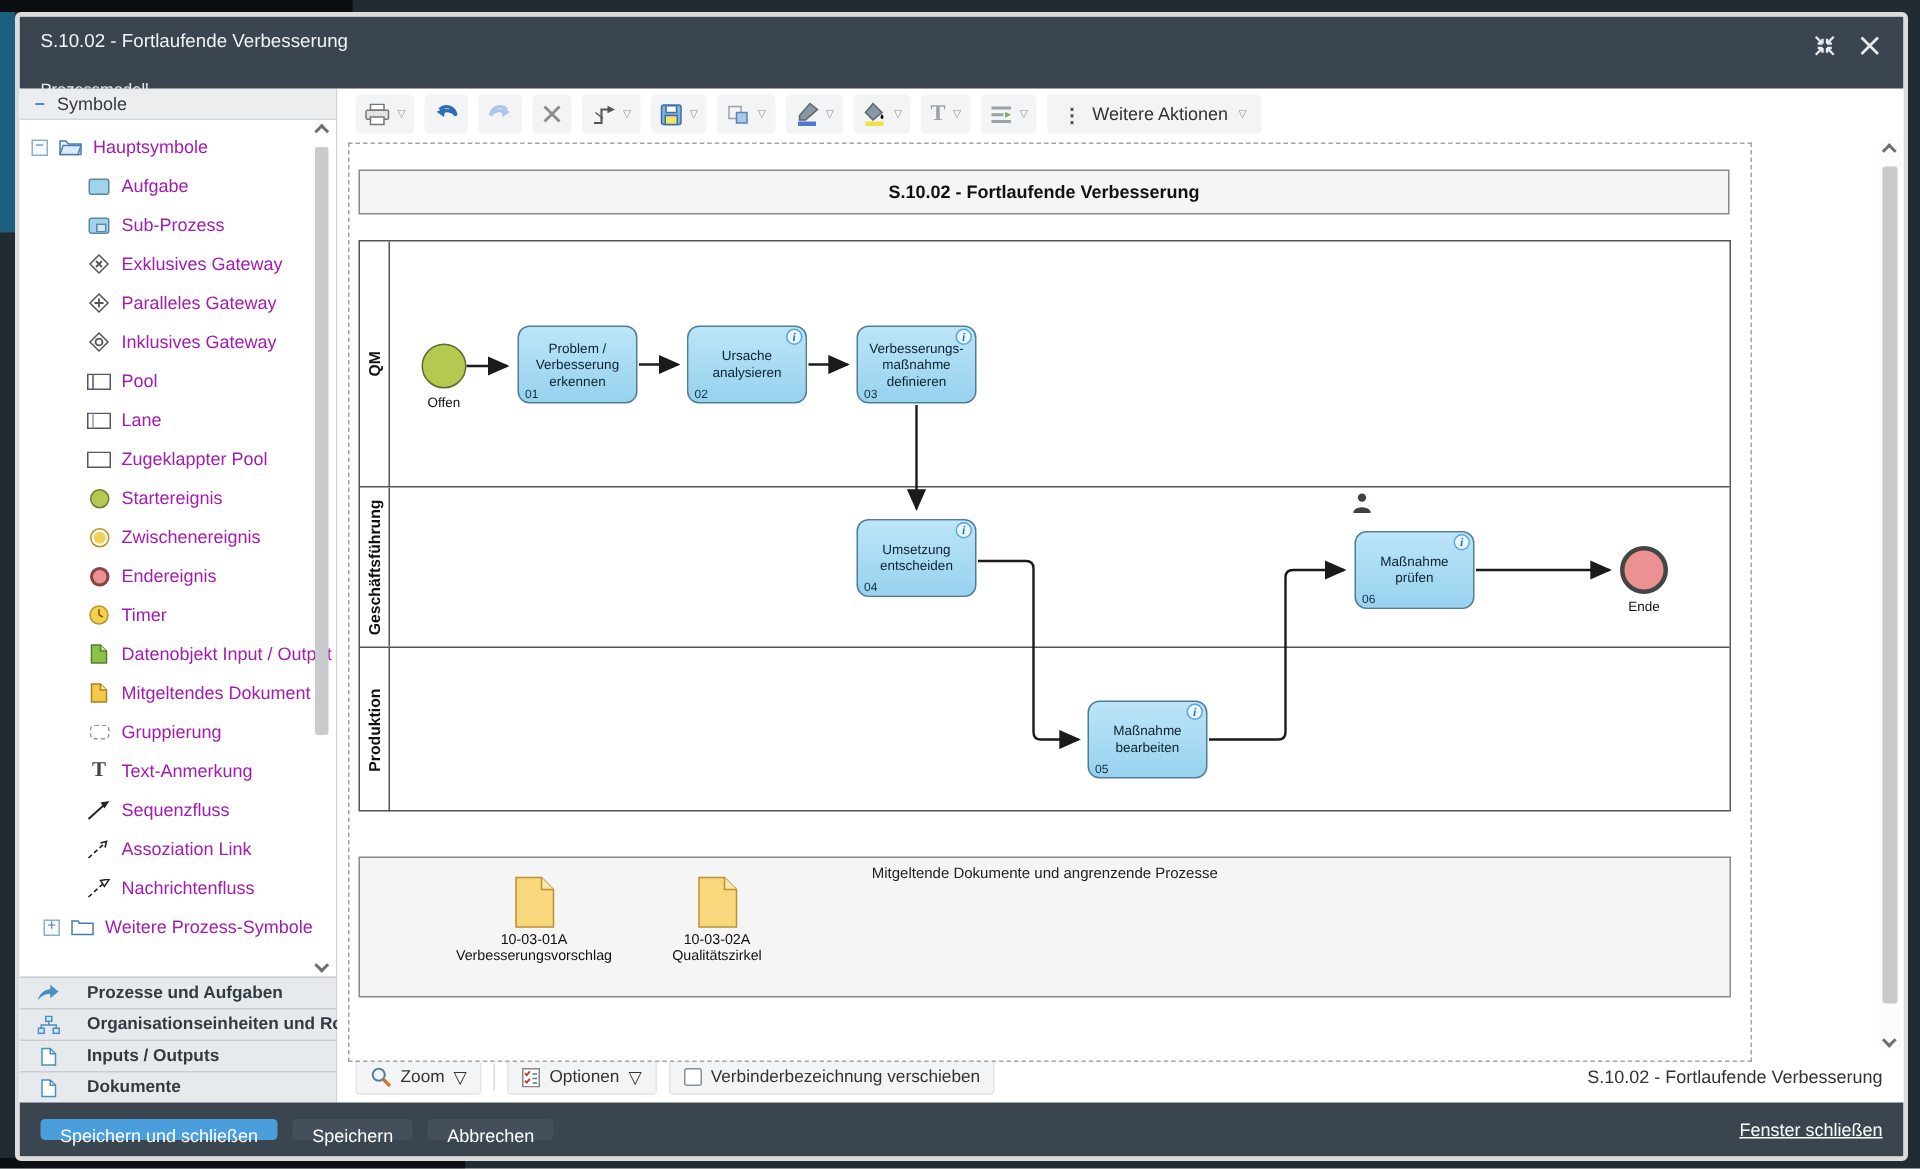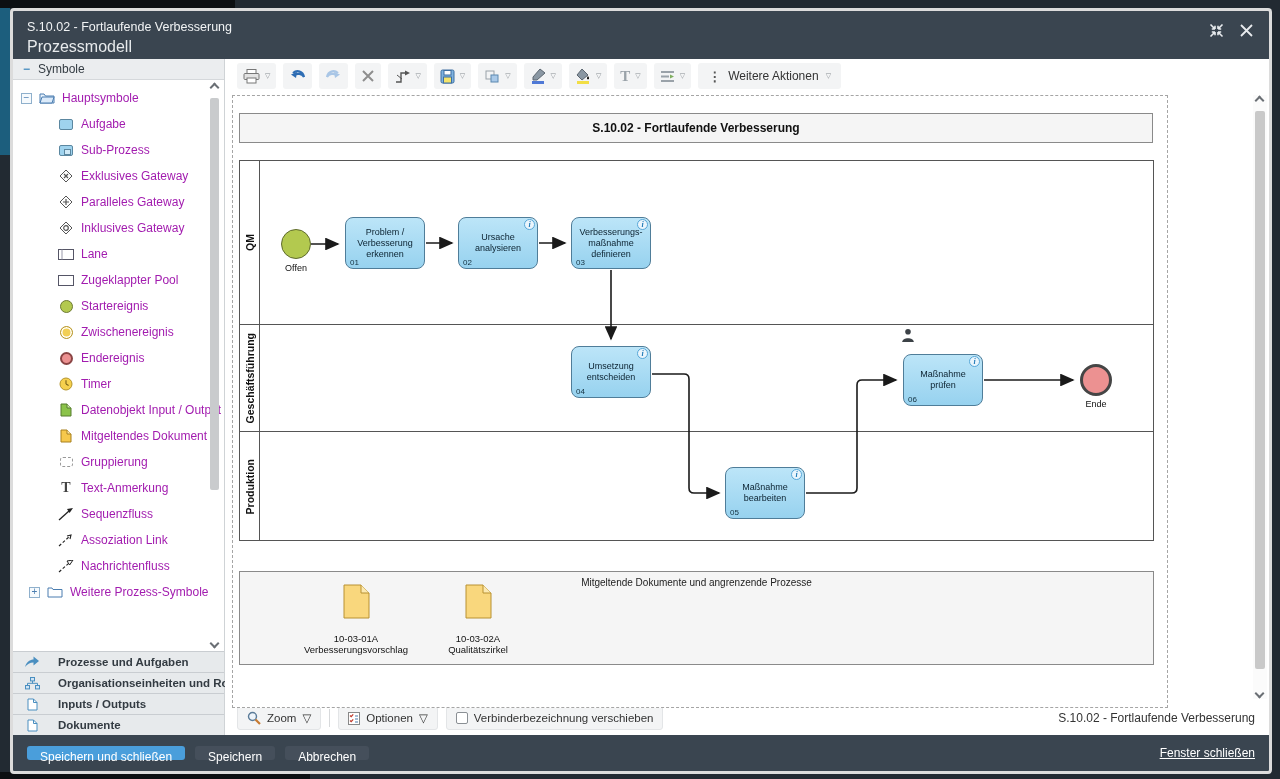--- a/index.html
+++ b/index.html
@@ -5,21 +5,21 @@
 *{box-sizing:border-box;margin:0;padding:0}
 html,body{width:1280px;height:779px;overflow:hidden;font-family:"Liberation Sans",sans-serif}
 body{background:#222a32;position:relative}
 .edge-teal{position:absolute;left:0;top:0;width:10px;height:155px;background:#1c5e7d}
 .edge-black-top{position:absolute;left:0;top:0;width:235px;height:8px;background:#0c0f12}
 .edge-black-bottom{position:absolute;left:0;bottom:0;width:310px;height:7px;background:#0c0f12}
 .modal{position:absolute;left:10px;top:8px;width:1262px;height:766px;background:#fff;border:3px solid #dcdcdc;border-radius:4px;overflow:hidden;display:flex;flex-direction:column}
 
 .titlebar{height:48px;background:#3a4550;color:#f1f3f4;padding:7px 14px 4px;position:relative;flex:none}
 .titlebar .wtitle{font-size:12.5px;margin-top:2px}
-.titlebar .wsub{font-size:16px;margin-top:4px;color:#e7eaec}
+.titlebar .wsub{font-size:11px;margin-top:20px;color:#e7eaec}
 .winicons{position:absolute;right:16px;top:12px;display:flex;gap:16px;align-items:center}
 .winicons svg{display:block}
 
 .content{flex:1;display:flex;min-height:0}
 .sidebar{width:212px;flex:none;display:flex;flex-direction:column;border-right:1px solid #cfd3d6;background:#fff}
 .sb-header{height:21px;background:#ebedef;border-bottom:1px solid #d5d8db;display:flex;align-items:center;padding-left:10px;gap:8px}
 .sb-header .minus{color:#4a8fc0;font-weight:bold;font-size:12px;line-height:10px}
 .sb-header .sb-title{font-size:12px;font-weight:normal;color:#333b42}
 .tree{flex:1;position:relative;overflow:hidden;padding-top:5px}
 .trow{height:26px;display:flex;align-items:center;gap:6px;padding-left:44px;cursor:pointer}
@@ -73,21 +73,21 @@
 .info{position:absolute;top:1px;right:2px;width:11px;height:11px;border-radius:50%;background:#eaf5fc;border:1px solid #57a7d8;color:#1f7ab8;font-size:8px;line-height:9px;text-align:center;font-family:"Liberation Serif",serif;font-style:italic;font-weight:bold}
 .event{position:absolute;border-radius:50%}
 .ev-start{left:48px;top:133px;width:30px;height:30px;background:#b3c94f;border:1.5px solid #5f6b2e}
 .ev-end{left:847px;top:268px;width:32px;height:32px;background:#ec9191;border:3px solid #454545}
 .ev-label{position:absolute;font-size:9px;color:#111;text-align:center;width:46px}
 .participant{position:absolute;left:668px;top:232px}
 
 .docsbox{position:absolute;left:6px;top:475px;width:915px;height:94px;background:#f5f5f5;border:1px solid #8a8a8a}
 .docs-title{position:absolute;top:5px;left:0;right:0;text-align:center;font-size:10px;color:#222}
 .docitem{position:absolute;width:130px;display:flex;flex-direction:column;align-items:center;cursor:pointer}
-.doclbl{font-size:9.5px;line-height:11px;color:#111;text-align:center;margin-top:14px}
+.doclbl{font-size:9.5px;line-height:11px;color:#111;text-align:center;margin-top:2px}
 
 .v-scroll{position:absolute;right:2px;top:2px;bottom:2px;width:14px;background:#fbfbfb}
 .v-thumb{position:absolute;left:2px;top:16px;width:10px;height:558px;background:#c9c9c9;border-radius:2px}
 .v-scroll .sc-up{position:absolute;top:2px;left:3px}
 .v-scroll .sc-down{position:absolute;bottom:2px;left:3px}
 
 .bottombar{height:34px;flex:none;display:flex;align-items:center;padding:0 10px 0 12px;gap:8px;background:#fff}
 .bbtn{height:24px;display:flex;align-items:center;gap:6px;padding:0 9px;background:#f3f4f5;border:1px solid #e3e5e7;border-radius:3px;cursor:pointer;font-size:11.5px;color:#333}
 .bb-sep{width:1px;height:18px;background:#d7d9db}
 .cbx{width:12px;height:12px;border:1px solid #8a8f94;background:#fff;border-radius:2px}
@@ -181,20 +181,29 @@
           <span class="tlabel">Paralleles Gateway</span>
         </div>
         <div class="trow">
           <span class="mi">
               <svg width="14" height="14" viewBox="0 0 14 14">
                 <polygon points="7,1 13,7 7,13 1,7" fill="#fdfdfd" stroke="#555"></polygon>
                 <circle cx="7" cy="7" r="2.3" fill="none" stroke="#555" stroke-width="1.2"></circle>
               </svg>
             </span>
           <span class="tlabel">Inklusives Gateway</span>
+        </div>
+        <div class="trow">
+          <span class="mi">
+              <svg width="16" height="11" viewBox="0 0 16 11">
+                <rect x="0.5" y="0.5" width="15" height="10" fill="#fff" stroke="#556"></rect>
+                <path d="M4,0.5 V10.5" stroke="#556"></path>
+              </svg>
+            </span>
+          <span class="tlabel">Pool</span>
         </div>
         <div class="trow">
           <span class="mi">
               <svg width="16" height="11" viewBox="0 0 16 11">
                 <rect x="0.5" y="0.5" width="15" height="10" fill="#fff" stroke="#556"></rect>
                 <path d="M4,0.5 V10.5" stroke="#99a"></path>
               </svg>
             </span>
           <span class="tlabel">Lane</span>
         </div>

